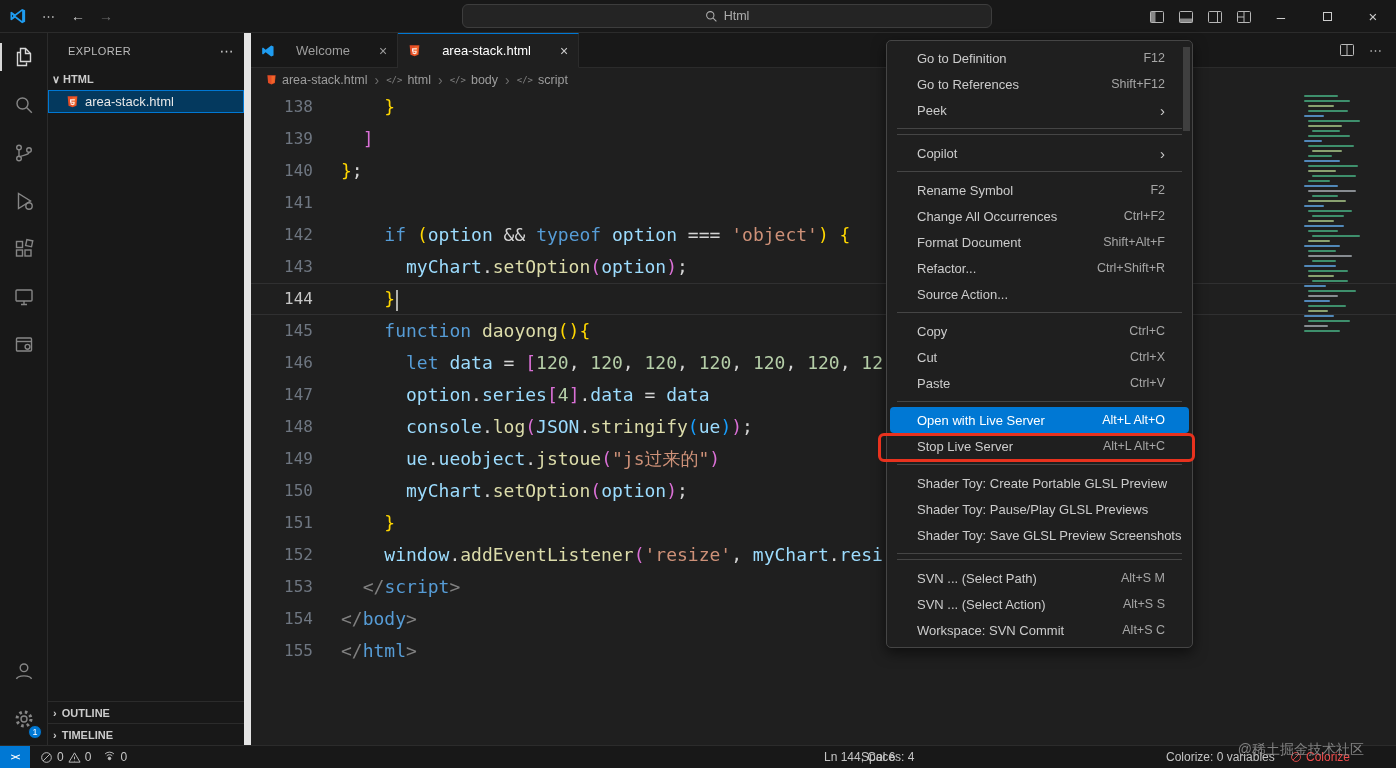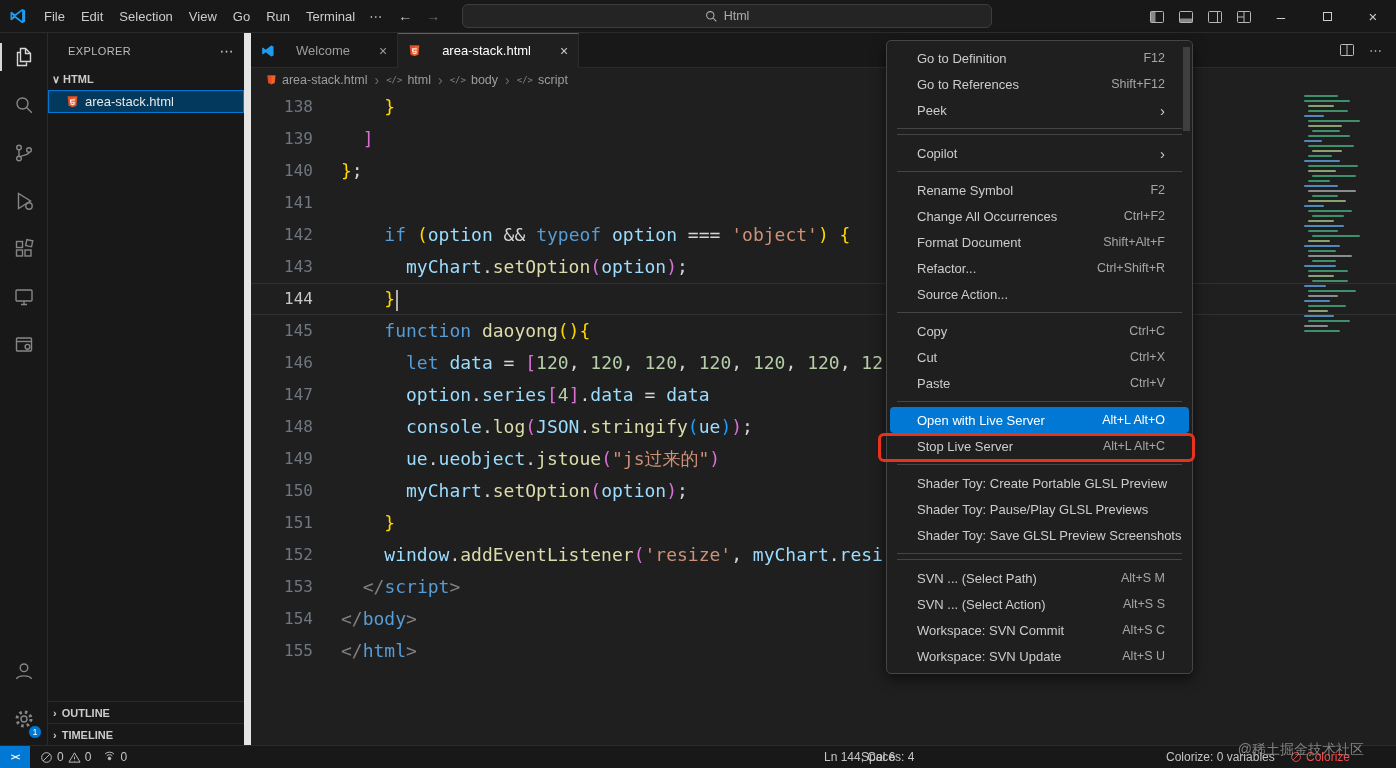--- a/index.html
+++ b/index.html
@@ -93,29 +93,20 @@
 <body>
 
 <div class="screen">
 
   <header class="titlebar">
     <div class="logo">
       <svg class="ic" width="18" height="18" viewBox="0 0 24 24">
           <path fill="#1f9cf0" d="M17.5 2.5L21.5 4.3v15.4l-4 1.8L8 14.2l-4.6 3.6L2 16.9v-9.8l1.4-.9L8 9.8 17.5 2.5zM8.7 12l8.8 6.6V5.4L8.7 12zM4 10.4v3.2L5.9 12 4 10.4z"></path>
         </svg>
     </div>
-    <nav class="tb-menus" id="tb-menus">
-        <span class="tb-menu">File</span>
-        <span class="tb-menu">Edit</span>
-        <span class="tb-menu">Selection</span>
-        <span class="tb-menu">View</span>
-        <span class="tb-menu">Go</span>
-        <span class="tb-menu">Run</span>
-        <span class="tb-menu">Terminal</span>
-      </nav>
     <span class="tb-menu tb-more">⋯</span>
     <div class="nav-arrows">
       <span>←</span>
       <span class="nav-dim">→</span>
     </div>
     <div class="searchbox">
       <svg class="ic" width="13" height="13" viewBox="0 0 16 16" fill="none" stroke="#aeaeae" stroke-width="1.3">
           <circle cx="6.5" cy="6.5" r="4.5"></circle>
           <path d="M10 10l4 4"></path>
         </svg>
@@ -484,23 +475,19 @@
         <span class="sc">Alt+S M</span>
       </div>
       <div class="mi">
         <span class="lbl">SVN ... (Select Action)</span>
         <span class="sc">Alt+S S</span>
       </div>
       <div class="mi">
         <span class="lbl">Workspace: SVN Commit</span>
         <span class="sc">Alt+S C</span>
       </div>
-      <div class="mi">
-        <span class="lbl">Workspace: SVN Update</span>
-        <span class="sc">Alt+S U</span>
-      </div>
     </div>
 
   <div class="annotation" id="annotation" style="left: 878px; top: 433px; width: 317px; height: 29px;"></div>
 
   <div class="watermark">@稀土掘金技术社区</div>
 
 </div>
 
 </body></html>

